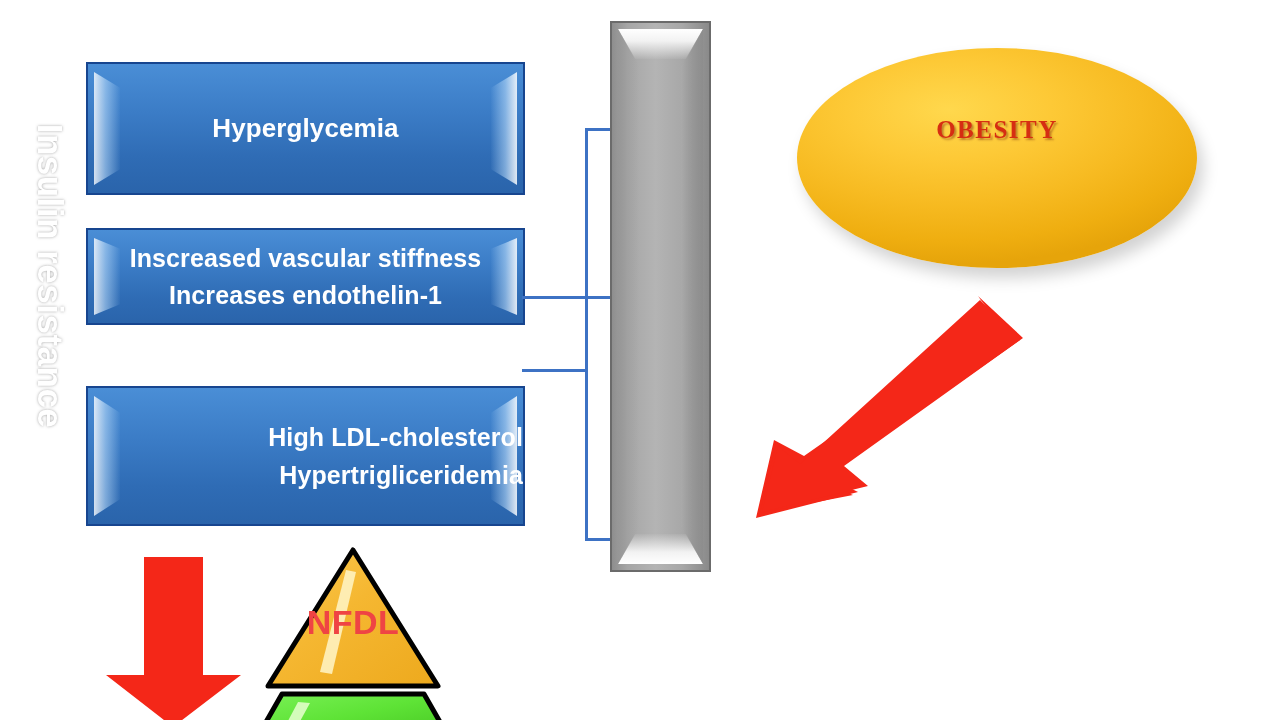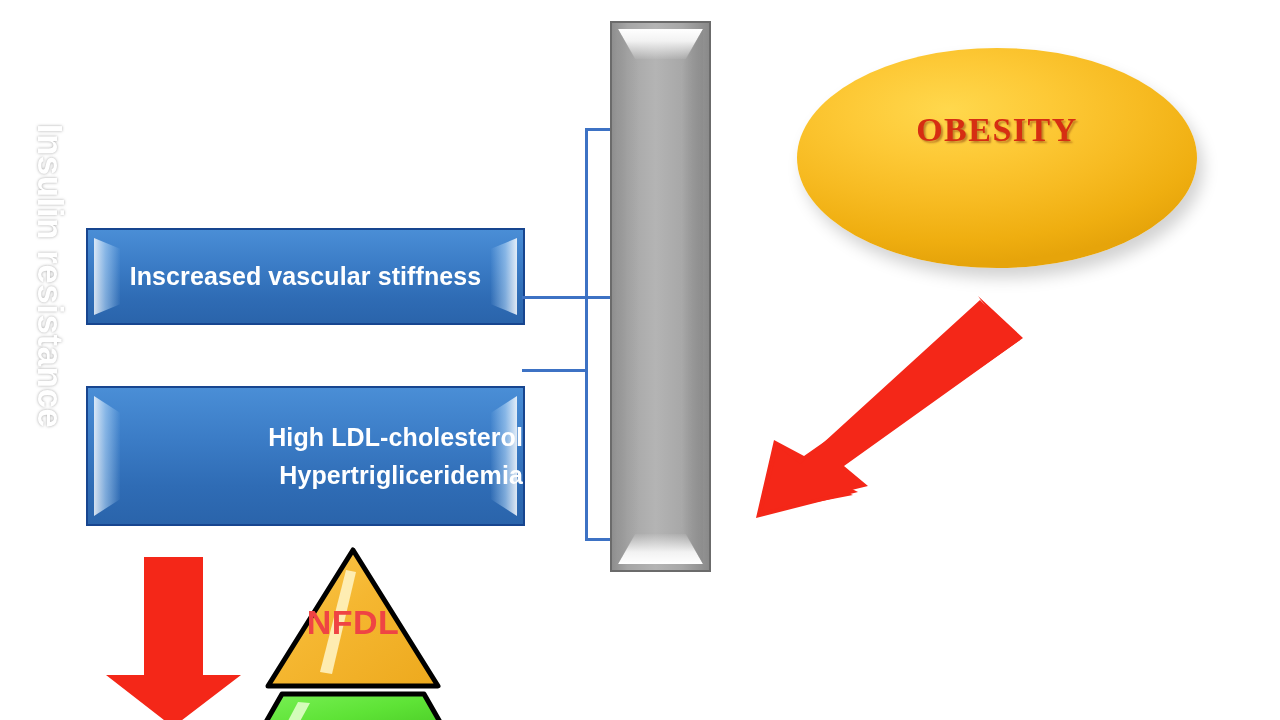--- a/index.html
+++ b/index.html
@@ -175,21 +175,21 @@
         #ffd84d 0%, #fdc936 32%, #f7bb22 60%, #efae10 85%, #e6a40a 100%);
     box-shadow: 6px 10px 16px rgba(0,0,0,0.18);
     display: flex;
     align-items: center;
     justify-content: center;
     z-index: 2;
   }
   #obesity-text {
     font-family: "Liberation Serif", serif;
     font-weight: bold;
-    font-size: 34px;
+    font-size: 25px;
     color: #d62e12;
     letter-spacing: 1.5px;
     text-shadow: 2px 2px 2px rgba(120,40,10,0.45);
     transform: translateY(-28px);
     text-align: right;
   }
 
   
   #arrow-obesity-down {
     position: absolute;
@@ -243,23 +243,27 @@
 <body>
 
 <div id="stage">
 
   <div class="conn v" id="conn-spine"></div>
   <div class="conn h" id="conn-top-stub"></div>
   <div class="conn h" id="conn-mid-stub"></div>
   <div class="conn h" id="conn-low-stub"></div>
   <div class="conn h" id="conn-bottom-stub"></div>
 
+  <div class="blue-box" id="box-hyperglycemia">
+    <div class="line">Hyperglycemia</div>
+  </div>
 
   <div class="blue-box" id="box-vascular">
     <div class="line">Inscreased vascular stiffness</div>
+    <div class="line">Increases endothelin-1</div>
   </div>
 
   <div class="blue-box" id="box-lipids">
     <div class="line">High LDL-cholesterol</div>
     <div class="line">Hypertrigliceridemia</div>
   </div>
 
   <div id="insulin-bar">
     <div class="bev-top"></div>
     <div class="bev-bottom"></div>

